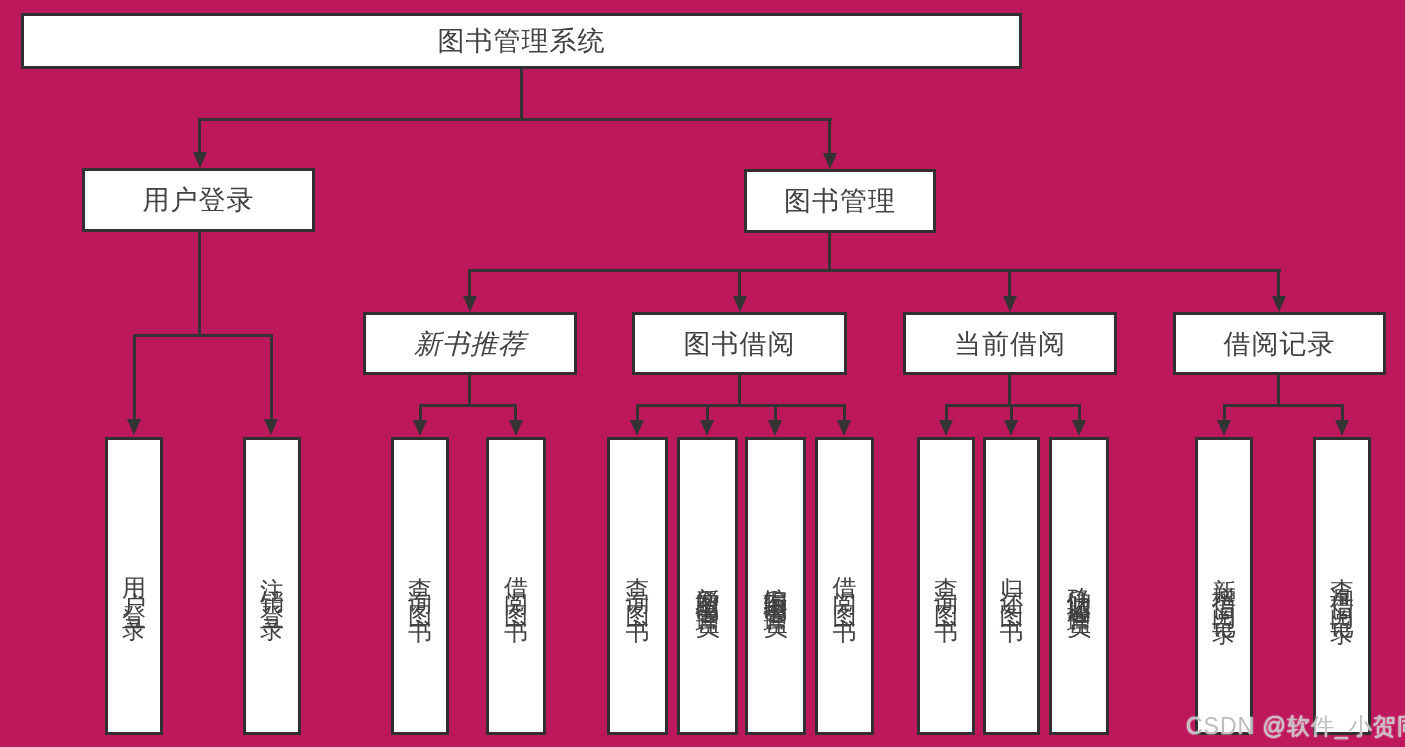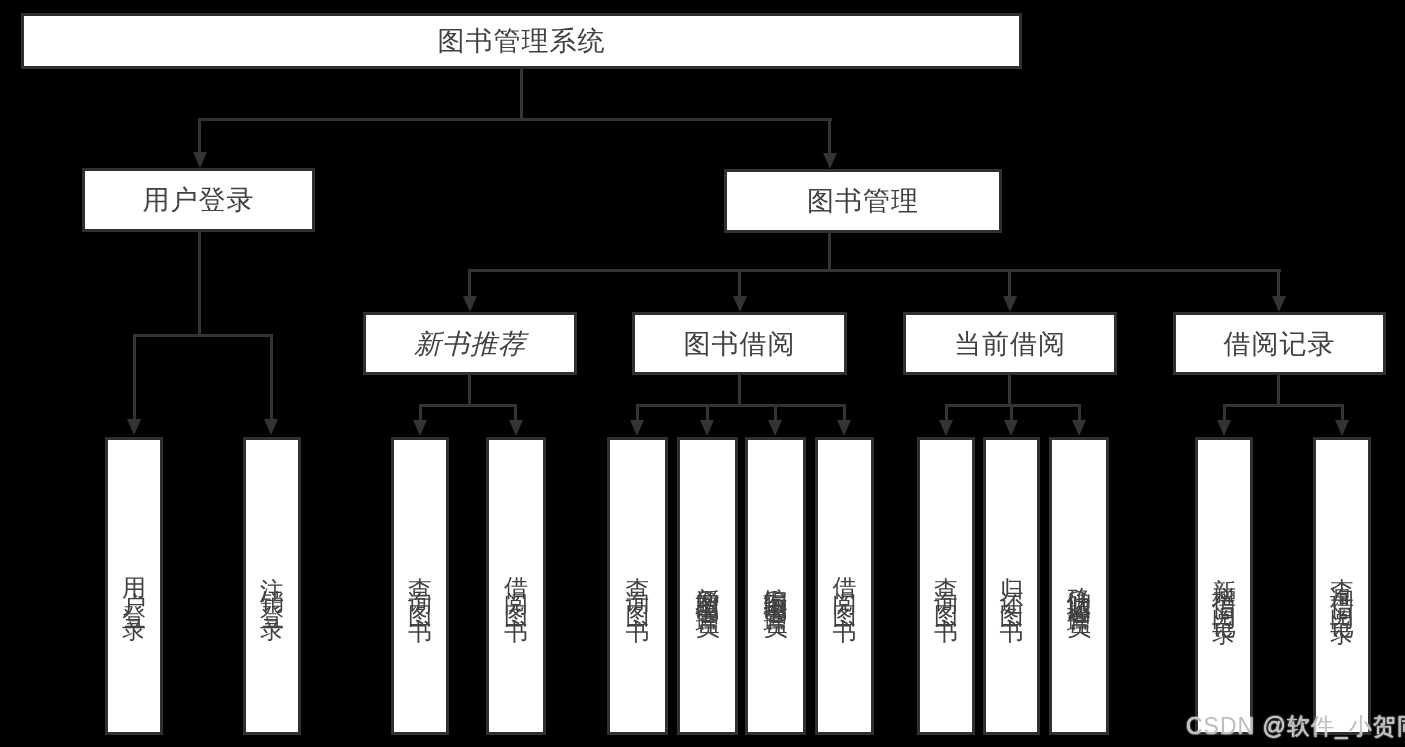--- a/index.html
+++ b/index.html
@@ -3,21 +3,21 @@
 <meta charset="utf-8">
 <style>
   html,body { margin:0; padding:0; }
   body {
     font-family: "Liberation Sans", "DejaVu Sans", sans-serif;
     background:#ffffff;
   }
   .canvas {
     position:relative;
     width:1405px; height:747px;
-    background:#000000;
+    background:#be185d;
     overflow:hidden;
   }
   .box {
     position:absolute;
     box-sizing:border-box;
     background:#ffffff;
     border:3px solid #303030;
     display:flex;
     align-items:center;
     justify-content:center;
@@ -65,21 +65,21 @@
   <div class="box hbox" style="left:21px; top:13px; width:1001px; height:56px;">图书管理系统</div>
 
   <div class="line" style="left:520px; top:69px; width:3px; height:52px;"></div>
   <div class="line" style="left:198px; top:118px; width:634px; height:3px;"></div>
   <div class="line" style="left:198px; top:118px; width:3px; height:36px;"></div>
   <div class="arrow" style="left:193px; top:152px;"></div>
   <div class="line" style="left:828px; top:118px; width:3px; height:37px;"></div>
   <div class="arrow" style="left:823px; top:153px;"></div>
 
   <div class="box hbox" style="left:82px; top:168px; width:233px; height:64px;">用户登录</div>
-  <div class="box hbox" style="left:724px; top:169px; width:278px; height:64px;">图书管理</div>
+  <div class="box hbox" style="left:744px; top:169px; width:192px; height:64px;">图书管理</div>
 
   <div class="line" style="left:198px; top:232px; width:3px; height:105px;"></div>
   <div class="line" style="left:133px; top:334px; width:140px; height:3px;"></div>
   <div class="line" style="left:133px; top:334px; width:3px; height:85px;"></div>
   <div class="arrow" style="left:127px; top:419px;"></div>
   <div class="line" style="left:270px; top:334px; width:3px; height:85px;"></div>
   <div class="arrow" style="left:264px; top:419px;"></div>
 
   <div class="line" style="left:828px; top:233px; width:3px; height:38px;"></div>
   <div class="line" style="left:469px; top:269px; width:812px; height:3px;"></div>

